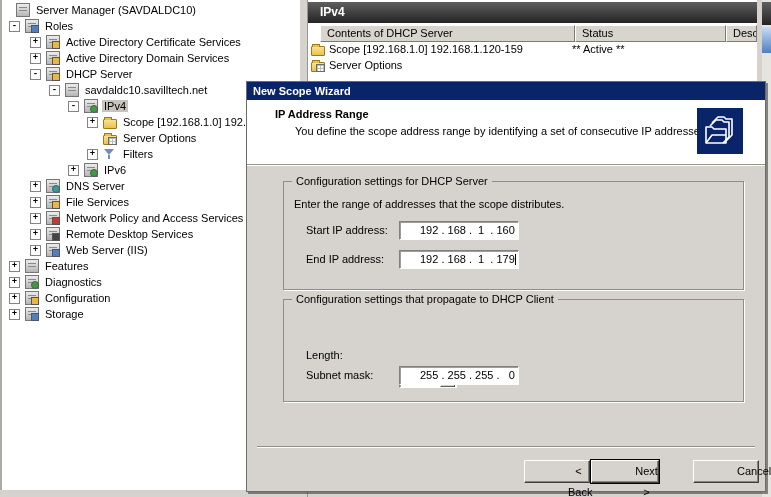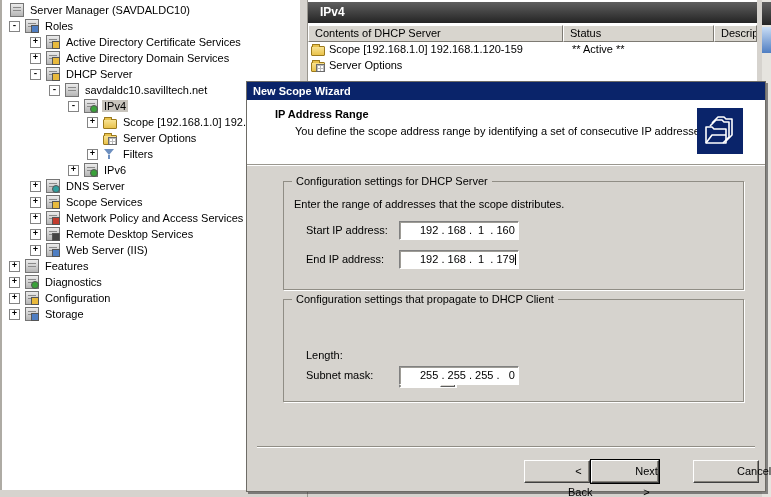--- a/index.html
+++ b/index.html
@@ -3,21 +3,21 @@
 <meta charset="utf-8">
 <style>
   html,body{margin:0;padding:0;background:#9b9890;}
   #root{position:relative;width:771px;height:497px;background:#d6d3ce;
         font-family:"Liberation Sans",sans-serif;font-size:11px;color:#000;overflow:hidden;}
 
   
   .tree-pane{position:absolute;left:0;top:0;width:300px;height:490px;background:#fff;
              border-left:2px solid #aeaba4;padding-top:2px;box-sizing:border-box;overflow:hidden;}
   .trow{height:16px;display:flex;align-items:center;white-space:nowrap;cursor:default;}
-  .l0{padding-left:8px}.l1{padding-left:7px}.l2{padding-left:28px}
+  .l0{padding-left:14px}.l1{padding-left:7px}.l2{padding-left:28px}
   .l3{padding-left:47px}.l4{padding-left:66px}.l5{padding-left:85px}
   .tog{flex:0 0 9px;width:9px;height:9px;border:1px solid #848484;background:#fff;
        font:bold 9px/8px "Liberation Mono",monospace;text-align:center;margin-right:5px;color:#000;}
   .tog:empty{visibility:hidden}
   .ic{flex:0 0 14px;width:14px;height:14px;margin-right:4px;position:relative;}
   .tlabel{padding:0 2px;}
   .tlabel.sel{background:#c8c4bc;}
 
   
   .mini{background:linear-gradient(#ececec,#b6b6b6);border:1px solid #757575;box-sizing:border-box;}
@@ -40,21 +40,21 @@
 
   
   .pane-divider{position:absolute;left:300px;top:0;width:8px;height:497px;background:#d6d3ce;
                 border-right:1px solid #99968f;box-sizing:border-box;}
 
   
   .list-pane{position:absolute;left:308px;top:0;width:449px;height:490px;background:#fff;}
   .list-title{position:absolute;left:0;top:2px;right:0;height:21px;
               background:linear-gradient(#5f5f5f,#242424);color:#fff;font-weight:bold;font-size:12px;
               line-height:21px;padding-left:12px;box-sizing:border-box;}
-  .list-header{position:absolute;left:0;top:25px;right:0;height:17px;display:flex;}
+  .list-header{position:absolute;left:12px;top:25px;right:0;height:17px;display:flex;}
   .hcell{background:#d8d5ce;border:1px solid;border-color:#fff #7d7a73 #7d7a73 #fff;
          padding:1px 6px 0;box-sizing:border-box;overflow:hidden;white-space:nowrap;}
   .hc0{width:255px}.hc1{width:151px}.hc2{flex:1}
   .lrow{position:absolute;left:0;right:0;height:16px;display:flex;align-items:center;white-space:nowrap;}
   .lrow .ic{margin-left:3px;}
   .lcell-name{width:234px;overflow:hidden;}
   .lcell-status{width:150px;padding-left:9px;}
 
   
   .right-strip{position:absolute;left:762px;top:0;width:9px;height:497px;background:#e6e4df;}
@@ -166,21 +166,21 @@
       <span class="tlabel">IPv6</span>
     </div>
     <div class="trow l2">
       <span class="tog">+</span>
       <span class="ic mini acc acc-teal"></span>
       <span class="tlabel">DNS Server</span>
     </div>
     <div class="trow l2">
       <span class="tog">+</span>
       <span class="ic mini acc acc-yellow"></span>
-      <span class="tlabel">Scope Services</span>
+      <span class="tlabel">File Services</span>
     </div>
     <div class="trow l2">
       <span class="tog">+</span>
       <span class="ic mini acc acc-red"></span>
       <span class="tlabel">Network Policy and Access Services</span>
     </div>
     <div class="trow l2">
       <span class="tog">+</span>
       <span class="ic mini acc acc-dark"></span>
       <span class="tlabel">Remote Desktop Services</span>

